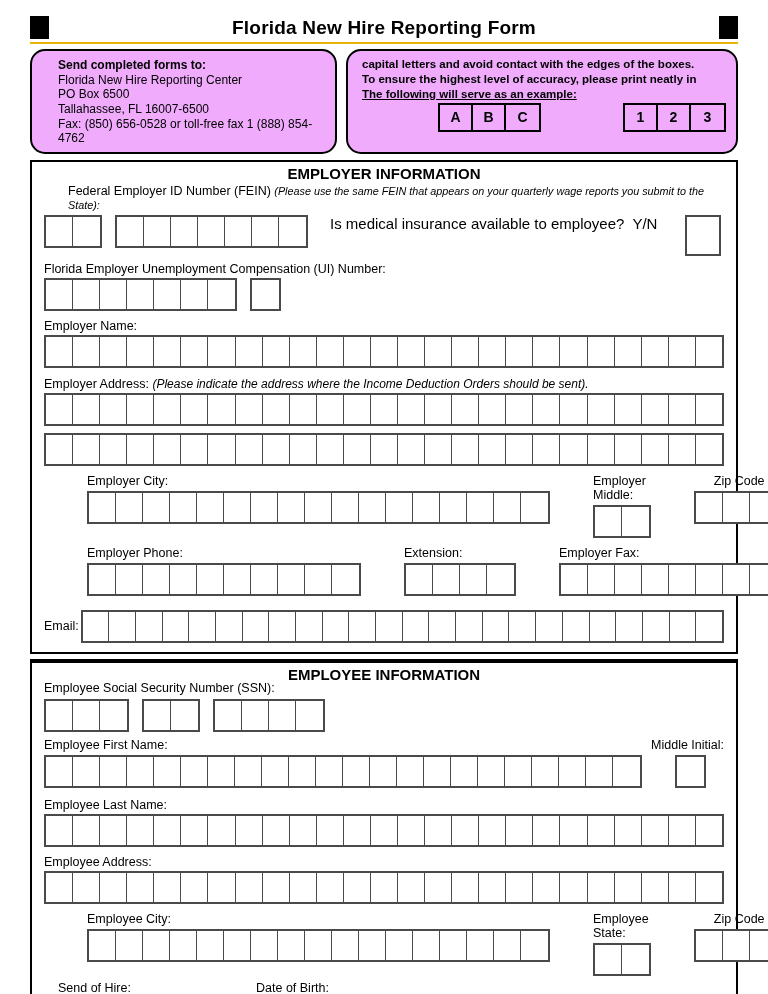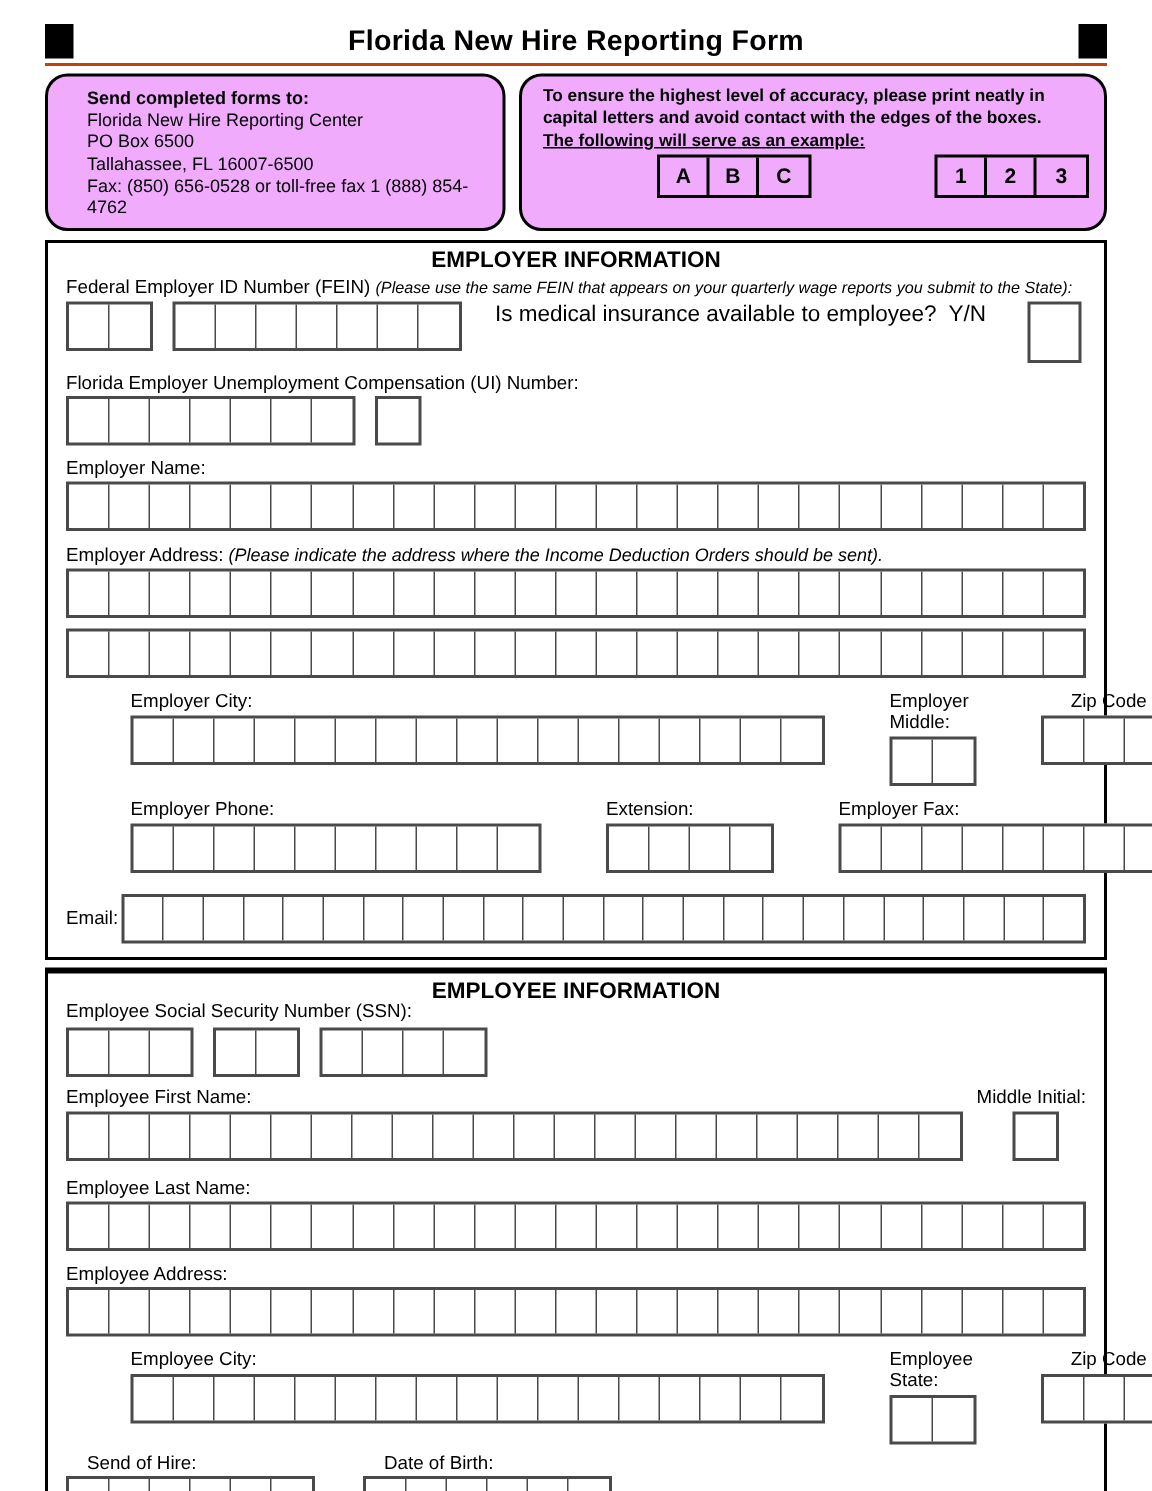--- a/index.html
+++ b/index.html
@@ -4,21 +4,21 @@
 <style>
   * { margin:0; padding:0; box-sizing:border-box; }
   html,body { background:#ffffff; }
   body {
     width:768px; height:994px; overflow:hidden;
     font-family:"Liberation Sans", sans-serif; color:#000;
   }
   .page { padding:16px 30px 0 30px; }
 
   
-  .title-row { display:flex; align-items:center; border-bottom:2px solid #c2410c; padding-bottom:3px; }
+  .title-row { display:flex; align-items:center; border-bottom:2px solid #eab308; padding-bottom:3px; }
   .corner { width:19px; height:23px; background:#000; flex:0 0 auto; }
   .title { flex:1; text-align:center; font-size:19px; font-weight:bold; letter-spacing:.2px; }
 
   .info-row { display:flex; gap:9px; margin-top:5px; }
   .roundbox { border:2px solid #000; border-radius:15px; background:#f0abfc; }
   .sendbox { width:358px; padding:7px 10px 6px 26px; font-size:12px; line-height:1.22; }
   .sendbox .hd { font-weight:bold; }
   .instrbox { flex:1; padding:6px 10px 5px 14px; font-size:11.5px; font-weight:bold; line-height:1.3; }
   .instrbox .ul { text-decoration:underline; }
   .example-row { display:flex; margin-top:1px; padding-left:76px; }
@@ -38,21 +38,21 @@
   .note { font-style:italic; font-size:10.8px; }
 
   
   .cells { display:inline-flex; border:2px solid #4a4a4a; background:#fff; }
   .cells .cell { display:block; height:29px; border-right:1px solid #4a4a4a; }
   .cells .cell:last-child { border-right:none; }
   .fx .cell { width:27px; }
   .stretch { display:flex; width:100%; }
   .stretch .cell { flex:1; }
 
-  .fein-label { margin-top:2px; }
+  .fein-label { margin-top:2px;margin-left:24px; }
   .fein-row { display:flex; align-items:flex-start; margin-top:3px; }
   .gap12 { width:13px; }
   .medical-q { font-size:15px; margin-left:22px; white-space:pre; }
   .bigcell { width:36px; height:41px; border:2px solid #4a4a4a; margin-left:auto; margin-right:3px; }
 
   .row-label { margin-top:6px; }
   .boxrow { margin-top:2px; display:flex; }
 
   .csz-row { display:flex; margin-top:8px; }
   .col { display:flex; flex-direction:column;padding-left:43px; }
@@ -89,22 +89,22 @@
 
   <div class="info-row">
     <div class="roundbox sendbox">
       <div class="hd">Send completed forms to:</div>
       <div>Florida New Hire Reporting Center</div>
       <div>PO Box 6500</div>
       <div>Tallahassee, FL  16007-6500</div>
       <div>Fax: (850) 656-0528 or toll-free fax 1 (888) 854-4762</div>
     </div>
     <div class="roundbox instrbox">
+      <div>capital letters and avoid contact with the edges of the boxes.</div>
       <div>To ensure the highest level of accuracy, please print neatly in</div>
-      <div>capital letters and avoid contact with the edges of the boxes.</div>
       <div class="ul">The following will serve as an example:</div>
       <div class="example-row">
         <div class="exgroup">
           <div class="excell">A</div>
           <div class="excell">B</div>
           <div class="excell">C</div>
         </div>
         <div class="exgap"></div>
         <div class="exgroup">
           <div class="excell">1</div>

